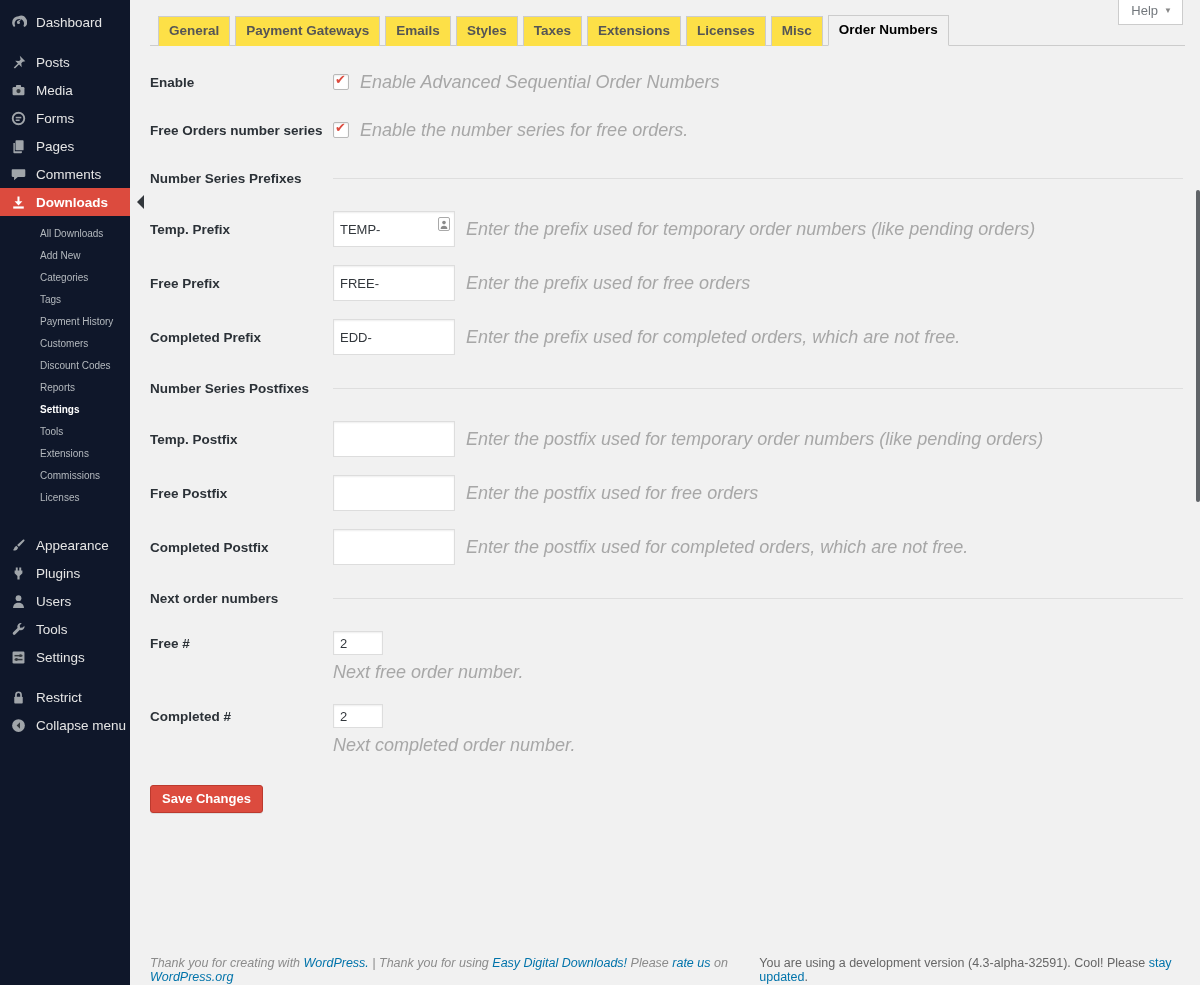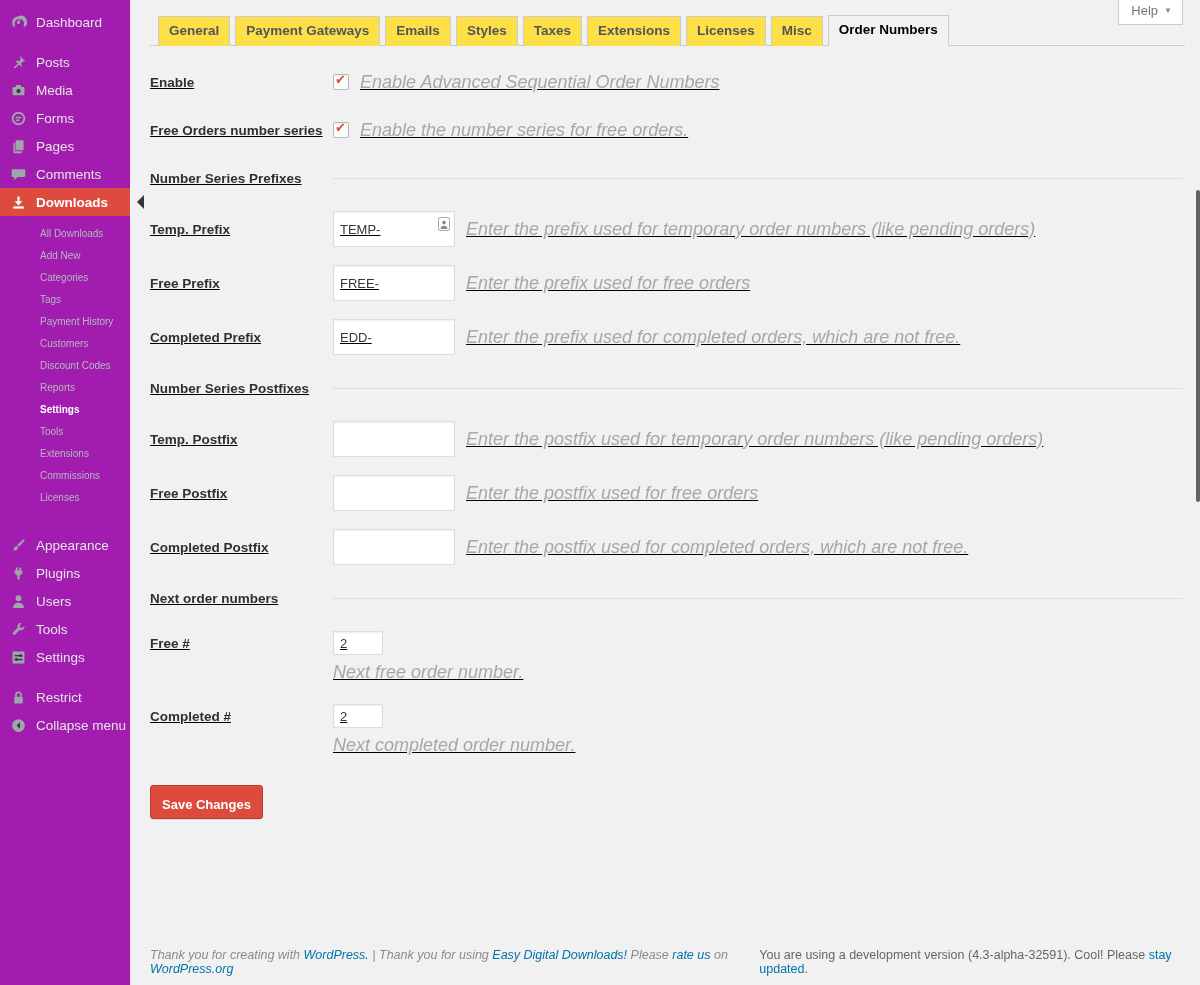--- a/index.html
+++ b/index.html
@@ -1,21 +1,21 @@
 <!DOCTYPE html>
 <html><head>
 <meta charset="utf-8">
 <style>
   * { margin:0; padding:0; box-sizing:border-box; }
   html,body { width:1200px; height:985px; overflow:hidden; }
   body { font-family:"Liberation Sans","DejaVu Sans",sans-serif; background:#f1f1f1; }
   .screen { position:relative; width:1200px; height:985px; display:flex; }
 
   
-  .sidebar { width:130px; min-width:130px; height:985px; background:#a21caf; color:#eee; position:relative; z-index:5; }
+  .sidebar { width:130px; min-width:130px; height:985px; background:#0f172a; color:#eee; position:relative; z-index:5; }
   .menu { list-style:none; padding-top:8px; }
   .menu-gap { height:12px; }
   .menu-item { position:relative; display:flex; align-items:center; height:28px; cursor:pointer; font-size:13.5px; color:#e5e5e5; }
   .menu-item .mi { width:17px; height:17px; margin:0 9px 0 10px; color:#a0a5aa; flex:none; }
   .menu-item.active { background:#dc4b3e; color:#fff; font-weight:bold;align-items:center; }
   .menu-item.active .mi { color:#fff; }
   .menu-arrow { position:absolute; left:130px; top:50%; margin-top:-7px; width:0; height:0;
     border:7px solid transparent; border-right-color:#32373c; }
   .submenu { list-style:none; padding:7px 0 10px 0; }
   .sub-item { padding:4px 4px 4px 40px; font-size:10px; color:#b4b9be; cursor:pointer; line-height:14px; }
@@ -26,21 +26,21 @@
 
   .help-tab { position:absolute; top:-6px; right:17px; background:#fff; border:1px solid #ccc; border-top:none;
     padding:9px 10px 6px 12px; font-size:13px; color:#72777c; cursor:pointer; display:flex; align-items:center; }
   .help-tab .hv { margin-left:6px; font-size:8px; color:#888; }
 
   .tabs { margin-top:15px; border-bottom:1px solid #ccc; padding-left:8px; display:flex; align-items:flex-end; }
   .tab { display:inline-block; background:#fde047; border:1px solid #ccc; border-bottom:none; margin:0 5px -1px 0;
     padding:6px 10px 7px; font-size:13.5px; font-weight:600; color:#555; cursor:pointer; line-height:16px; }
   .tab.active { background:#f1f1f1; color:#000; border-bottom:1px solid #f1f1f1; }
 
-  .settings-form { margin-top:21px;text-decoration:underline; }
+  .settings-form { margin-top:21px; }
   .row { display:flex; align-items:center; min-height:30px; margin-bottom:18px; }
   .flabel { width:183px; min-width:183px; font-size:13.5px; font-weight:bold; color:#2b3137; }
   .hr { flex:1; border-top:1px solid #dedede; height:0; margin-right:2px; }
   .desc { font-size:18px; font-style:italic; color:#a7a7a7; margin-left:11px; }
 
   .cb { width:16px; height:16px; background:#fff; border:1px solid #b9b9b9; border-radius:2px; position:relative;
     cursor:pointer; flex:none; box-shadow:inset 0 1px 2px rgba(0,0,0,.08); }
   .cb .check { position:absolute; left:1px; top:-3px; color:#dc4b3e; font-size:13px; font-weight:bold; }
 
   .input-wrap { position:relative; display:inline-flex; align-items:center; }
@@ -50,24 +50,24 @@
     background:#fdfdfd; display:flex; align-items:center; justify-content:center; }
 
   .row.num { align-items:flex-start; margin-bottom:21px; }
   .row.num .flabel { padding-top:5px; }
   .ncol { display:flex; flex-direction:column; }
   .ni { width:50px; height:24px; border:1px solid #ddd; background:#fff; padding:0 6px; font-size:13px; color:#32373c;
     font-family:inherit; box-shadow:inset 0 1px 2px rgba(0,0,0,.07); }
   .ncol .desc { margin:7px 0 0 0; }
 
   .save-btn { margin-top:8px; background:#dc4b3e; border:1px solid #bc3a2e; border-radius:3px; color:#fff;
-    font-size:13px; font-weight:bold; padding:11px 11px 6px; cursor:pointer; font-family:inherit;
+    font-size:13px; font-weight:bold; padding:5px 11px 6px; cursor:pointer; font-family:inherit;
     box-shadow:0 1px 0 rgba(0,0,0,.08); }
 
-  .footer { position:absolute; left:20px; right:15px; bottom:9px; display:flex; justify-content:center;
+  .footer { position:absolute; left:20px; right:15px; bottom:1px; display:flex; justify-content:center;
     font-size:12.5px; color:#777; }
   .footer-left { font-style:italic; color:#8b8b8b; }
   .footer a { color:#0073aa; text-decoration:none; cursor:pointer; }
   .footer-right { font-style:normal; color:#666; }
 
   .scrollbar-thumb { position:absolute; right:0; top:190px; width:4px; height:312px; background:#606468; border-radius:2px; }
 </style>
 </head>
 <body>
 

